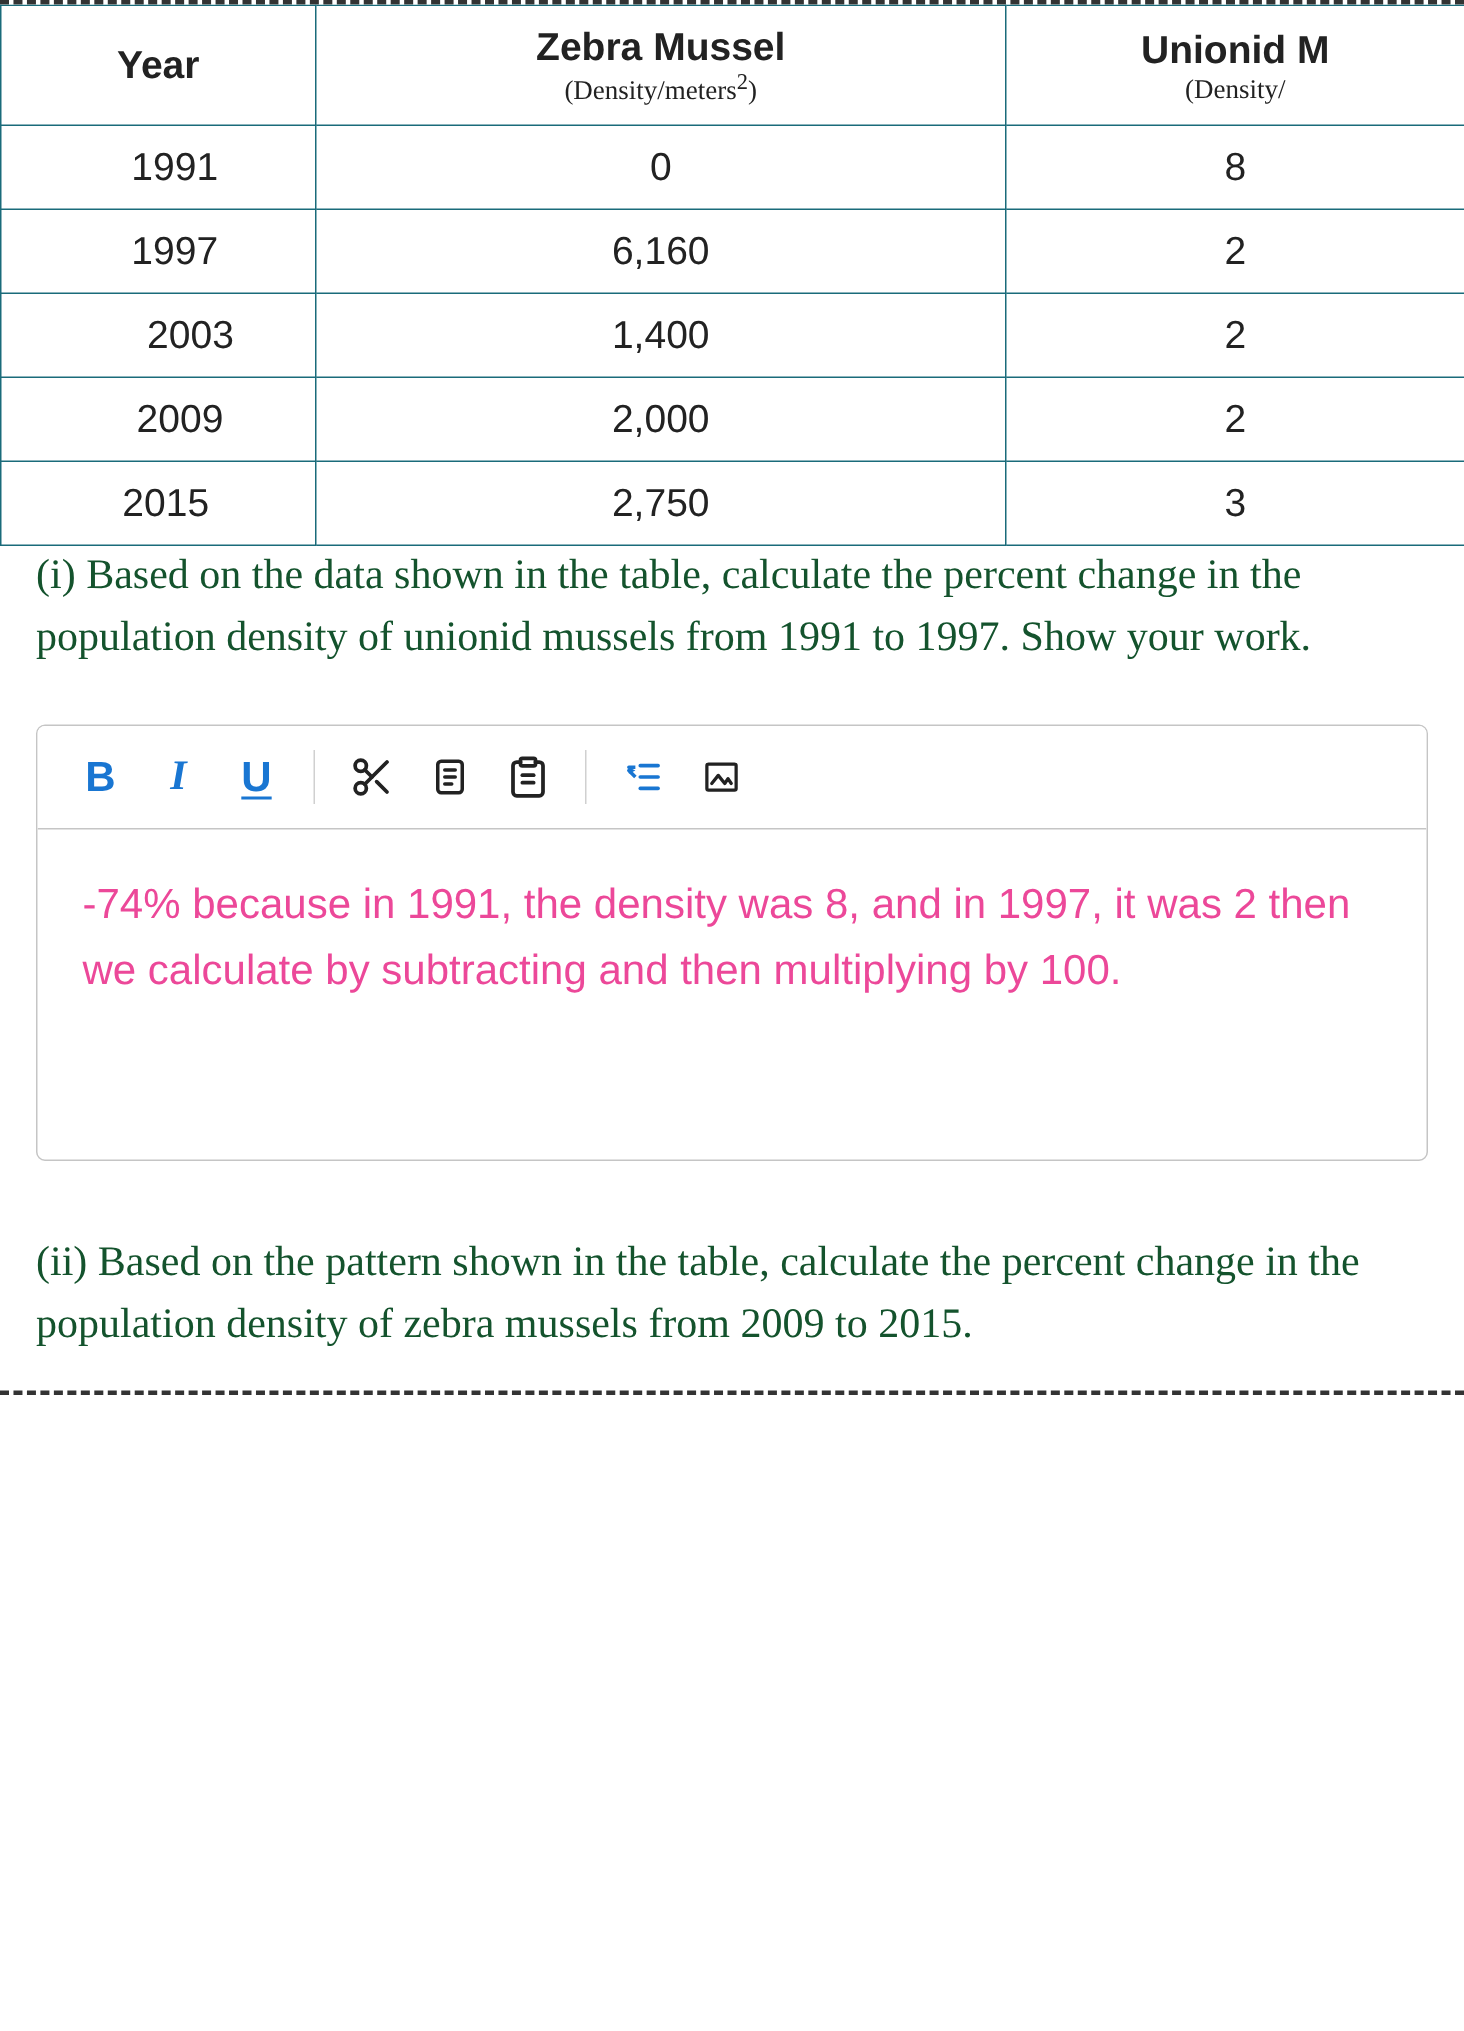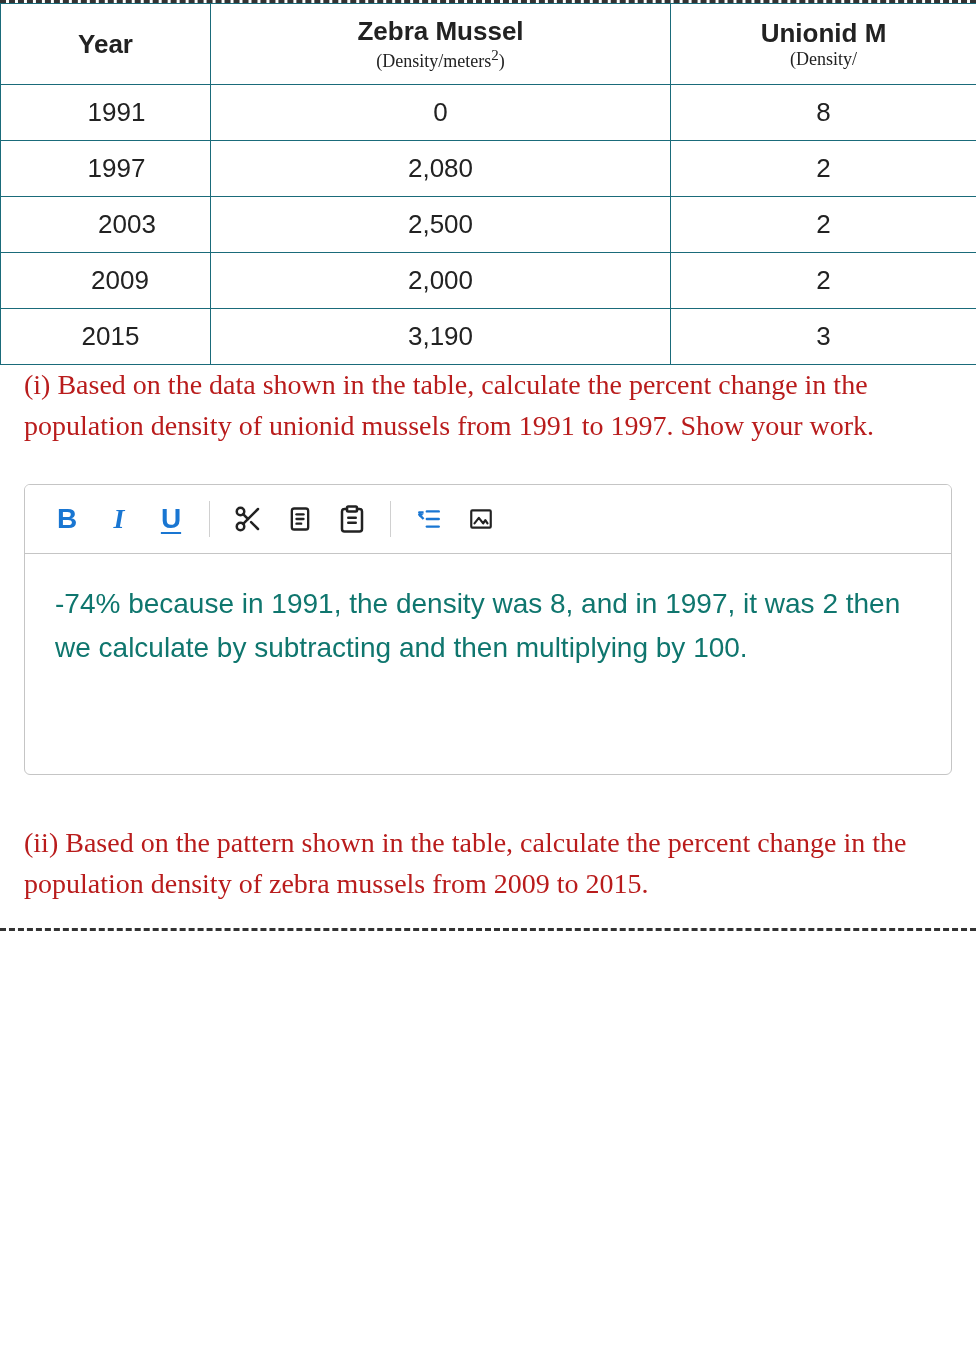--- a/index.html
+++ b/index.html
@@ -50,21 +50,21 @@
     }
     .col-zebra {
       width: 460px;
     }
     .question-text {
       font-family: Georgia, 'Times New Roman', serif;
       font-size: 28px;
       line-height: 1.45;
       padding: 0 24px;
       margin-bottom: 38px;
-      color: #b91c1c;
+      color: #14532d;
     }
     .editor {
       margin: 0 24px 48px 24px;
       border: 1px solid #c5c5c5;
       border-radius: 6px;
       overflow: hidden;
     }
     .toolbar {
       display: flex;
       align-items: center;
@@ -90,21 +90,21 @@
     .toolbar .divider {
       width: 1px;
       height: 36px;
       background: #d0d0d0;
       margin: 0 10px;
     }
     .editor-body {
       padding: 28px 30px 60px 30px;
       font-size: 28px;
       line-height: 1.55;
-      color: #0f766e;
+      color: #ec4899;
       font-family: Arial, Helvetica, sans-serif;
       min-height: 220px;
     }
     .underline-u {
       text-decoration: underline;
       text-underline-offset: 4px;
     }
     .italic-i {
       font-style: italic;
       font-family: Georgia, serif;
@@ -137,36 +137,36 @@
       </tr>
     </thead>
     <tbody id="table-body">
     <tr>
           <td style="padding-left: 40px;">1991</td>
           <td>0</td>
           <td style="border-right: none;">8</td>
         </tr>
         <tr>
           <td style="padding-left: 40px;">1997</td>
-          <td>2,080</td>
+          <td>6,160</td>
           <td style="border-right: none;">2</td>
         </tr>
         <tr>
           <td style="padding-left: 61px;">2003</td>
-          <td>2,500</td>
+          <td>1,400</td>
           <td style="border-right: none;">2</td>
         </tr>
         <tr>
           <td style="padding-left: 47px;">2009</td>
           <td>2,000</td>
           <td style="border-right: none;">2</td>
         </tr>
         <tr>
           <td style="padding-left: 28px;">2015</td>
-          <td>3,190</td>
+          <td>2,750</td>
           <td style="border-right: none;">3</td>
         </tr>
       </tbody>
   </table>
 
   <div class="question-text">(i) Based on the data shown in the table, calculate the percent change in the population density of unionid mussels from 1991 to 1997. Show your work.</div>
 
   <div class="editor">
     <div class="toolbar">
       <div class="tbtn blue" style="font-family:Arial;">B</div>

